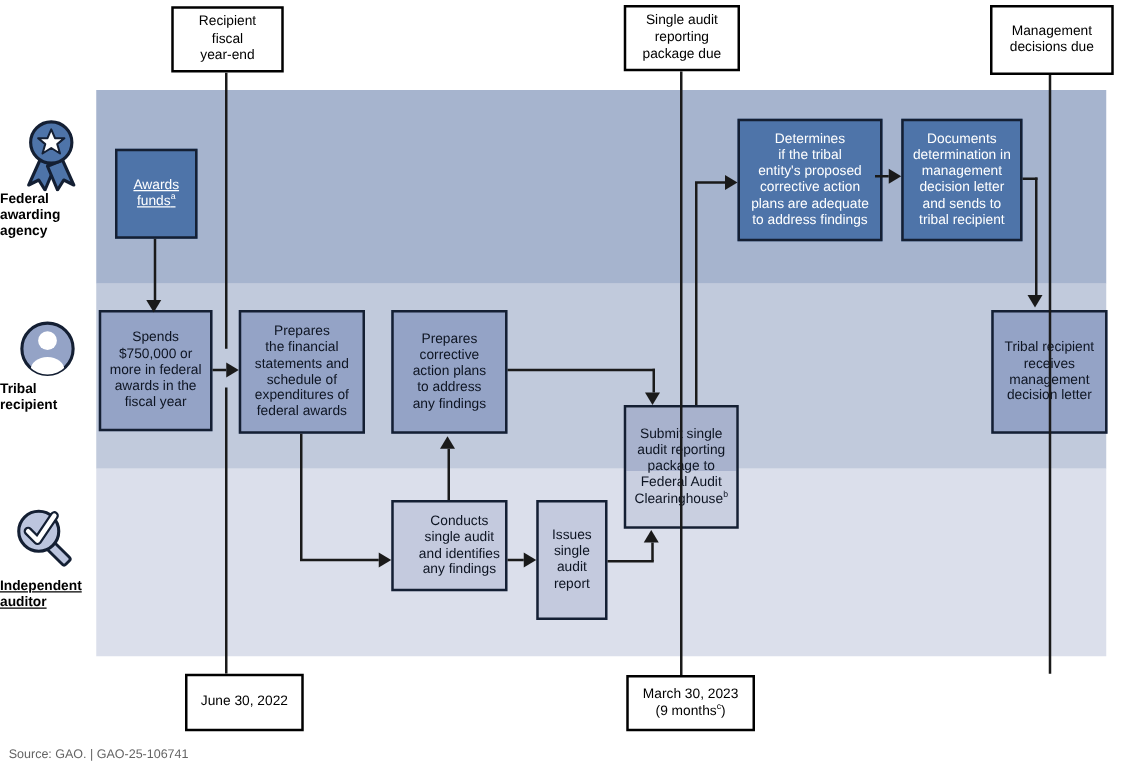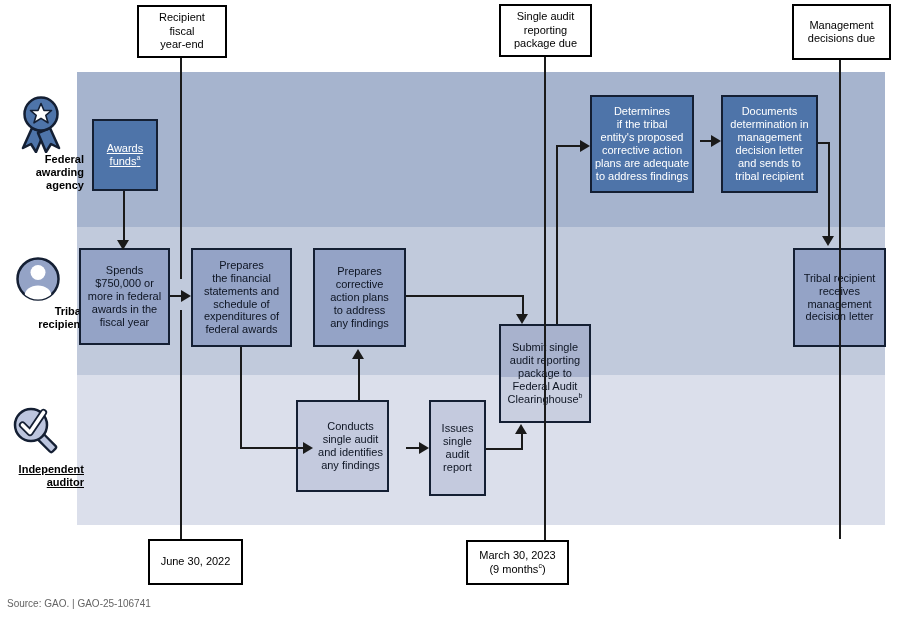--- a/index.html
+++ b/index.html
@@ -10,60 +10,60 @@
   .lane{position:absolute;left:77px;width:808px;z-index:0;}
   .lane1{top:72px;height:155px;background:#a6b4ce;}
   .lane2{top:227px;height:148px;background:#c1cadc;}
   .lane3{top:375px;height:150px;background:#dbdfeb;}
 
   .actor-icon{position:absolute;z-index:1;}
   .icon-award{left:18px;top:95px;}
   .icon-person{left:14px;top:255px;}
   .icon-magnifier{left:9px;top:403px;}
   .actor-label{
-    position:absolute;left:0;width:84px;text-align:right;font-weight:bold;
+    position:absolute;left:0;width:84px;text-align:left;font-weight:bold;
     font-size:11px;line-height:1.2;color:#000;white-space:pre-line;z-index:1;
   }
   .lbl-federal{top:153px;}
   .lbl-tribal{top:305px;}
   .lbl-auditor{top:463px;text-decoration:underline;}
 
   .node{
     position:absolute;box-sizing:border-box;border:2px solid #141f33;
     display:flex;align-items:center;justify-content:center;text-align:center;
     white-space:pre-line;font-size:11px;line-height:1.18;z-index:2;padding:2px;
   }
   .node sup{font-size:7px;line-height:0;}
   .dark{background:#4e74a9;color:#ffffff;}
   .mid{background:#94a3c6;color:#0d1422;}
   .light{background:#c4cade;color:#0d1422;}
   .two-tone{background:linear-gradient(to bottom,#a8b2cd 0,#a8b2cd 51px,#c9cfe0 51px,#c9cfe0 100%);color:#0d1422;}
 
   .b-awards{left:92px;top:119px;width:66px;height:72px;text-decoration:underline;}
-  .b-determines{left:590px;top:95px;width:104px;height:98px;}
+  .b-determines{left:590px;top:95px;width:116px;height:98px;}
   .b-documents{left:721px;top:95px;width:97px;height:98px;}
   .b-spends{left:79px;top:248px;width:91px;height:97px;}
   .b-prepfin{left:191px;top:248px;width:101px;height:99px;}
   .b-prepcorr{left:313px;top:248px;width:93px;height:99px;}
   .b-receives{left:793px;top:248px;width:93px;height:99px;}
-  .b-conducts{left:296px;top:400px;width:93px;height:92px;padding-left:18px;}
+  .b-conducts{left:313px;top:400px;width:93px;height:73px;padding-left:18px;}
   .b-issues{left:429px;top:400px;width:57px;height:96px;}
   .b-submit{left:499px;top:324px;width:92px;height:99px;}
 
   .tbox{
     position:absolute;box-sizing:border-box;background:#ffffff;border:2px solid #000;
     display:flex;flex-direction:column;align-items:center;justify-content:center;
     text-align:center;font-size:11px;line-height:1.22;color:#000;white-space:pre-line;z-index:5;
   }
   .tbox sup{font-size:7px;line-height:0;}
   .t1{left:137px;top:5px;width:90px;height:53px;}
   .t2{left:499px;top:4px;width:93px;height:53px;}
   .t3{left:792px;top:4px;width:99px;height:56px;}
   .d1{left:148px;top:539px;width:95px;height:46px;}
-  .d2{left:466px;top:540px;width:103px;height:45px;}
+  .d2{left:501px;top:540px;width:103px;height:45px;}
   .d3{left:781px;top:539px;width:111px;height:45px;}
 
   .ln{position:absolute;background:#1a1a1a;z-index:3;}
   .ah{position:absolute;width:0;height:0;z-index:4;}
   .ah-r{border-top:6px solid transparent;border-bottom:6px solid transparent;border-left:10px solid #1a1a1a;}
   .ah-d{border-left:6px solid transparent;border-right:6px solid transparent;border-top:10px solid #1a1a1a;}
   .ah-u{border-left:6px solid transparent;border-right:6px solid transparent;border-bottom:10px solid #1a1a1a;}
 
   .source{position:absolute;left:7px;top:598px;font-size:10px;color:#646464;z-index:1;}
 </style>

